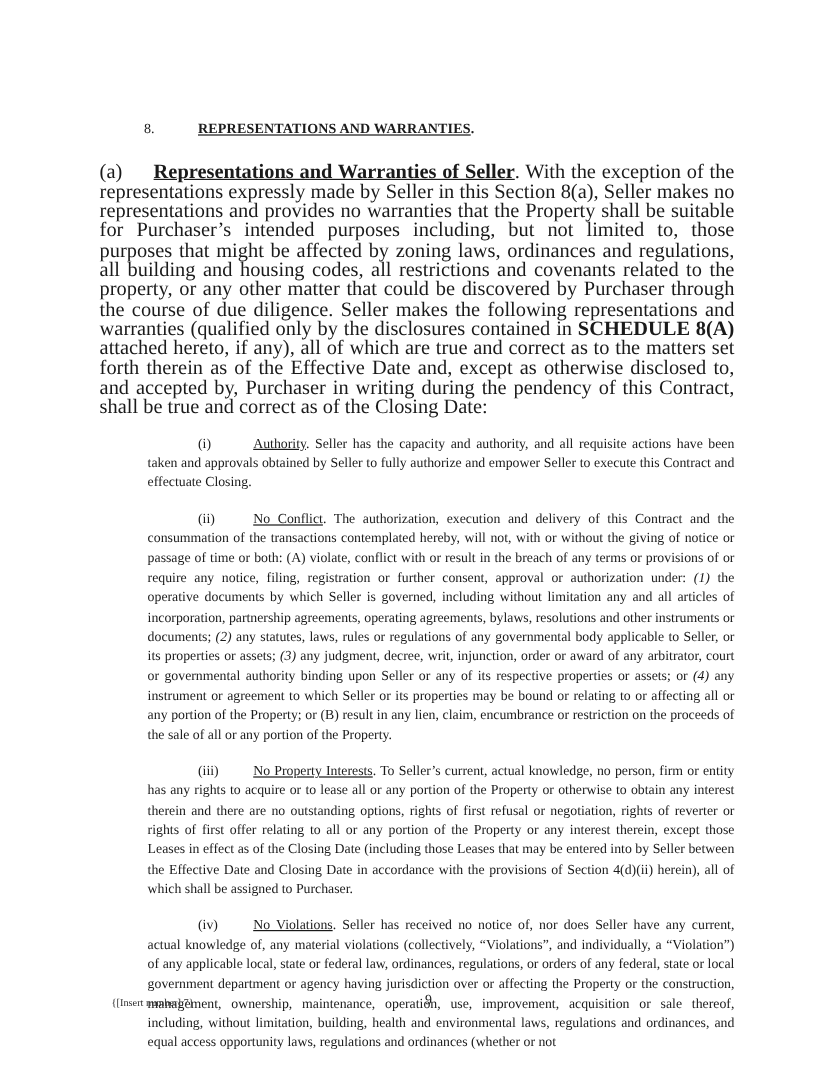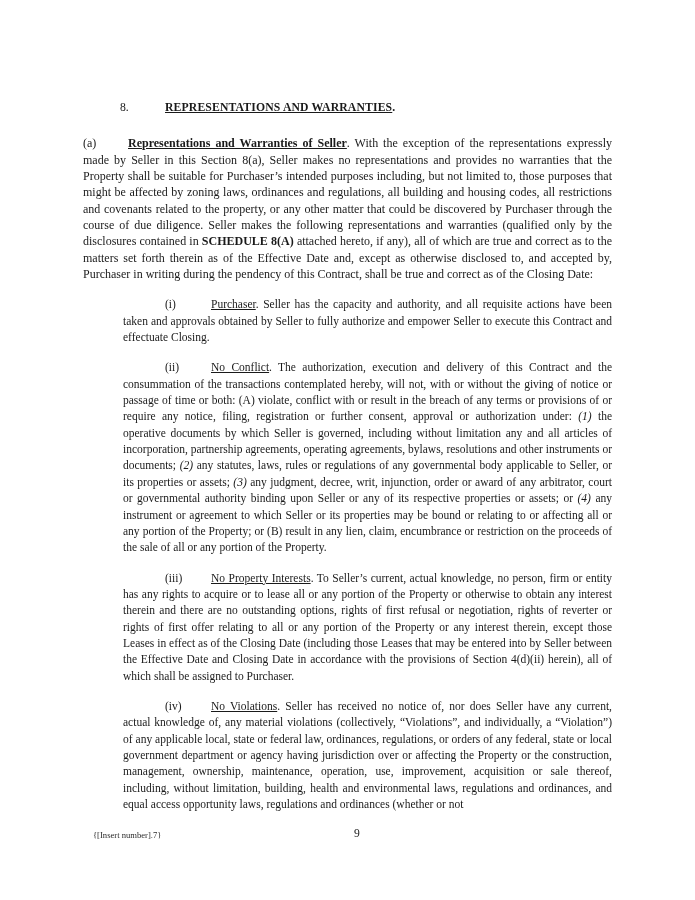--- a/index.html
+++ b/index.html
@@ -50,21 +50,21 @@
     font-weight: bold;
     text-decoration: underline;
     letter-spacing: 0.15px;
   }
   .section-heading .hdot {
     font-weight: bold;
   }
 
   
   .para-lettered {
-    font-size: 12px;
+    font-size: 17px;
     line-height: 16.35px;
     text-align: justify;
     margin: 0 0 14px 0;
     text-indent: 0;
   }
   .para-lettered .enum {
     display: inline-block;
     width: 45px;
   }
   .lead-underline {
@@ -131,21 +131,21 @@
 <div class="page">
 
   <div class="content">
 
     <div class="section-heading">
       <span class="enum">8.</span><span class="htext">REPRESENTATIONS AND WARRANTIES</span><span class="hdot">.</span>
     </div>
 
     <p class="para-lettered"><span class="enum">(a)</span><span class="lead-underline">Representations and Warranties of Seller</span><span>. With the exception of the representations expressly made by Seller in this Section 8(a), Seller makes no representations and provides no warranties that the Property shall be suitable for Purchaser’s intended purposes including, but not limited to, those purposes that might be affected by zoning laws, ordinances and regulations, all building and housing codes, all restrictions and covenants related to the property, or any other matter that could be discovered by Purchaser through the course of due diligence. Seller makes the following representations and warranties (qualified only by the disclosures contained in </span><span class="schedule-ref">SCHEDULE 8(A)</span><span> attached hereto, if any), all of which are true and correct as to the matters set forth therein as of the Effective Date and, except as otherwise disclosed to, and accepted by, Purchaser in writing during the pendency of this Contract, shall be true and correct as of the Closing Date:</span></p>
 
-    <p class="para-roman"><span class="enum">(i)</span><span class="sub-underline">Purchaser</span><span>.  Seller has the capacity and authority, and all requisite actions have been taken and approvals obtained by Seller to fully authorize and empower Seller to execute this Contract and effectuate Closing.</span></p>
+    <p class="para-roman"><span class="enum">(i)</span><span class="sub-underline">Authority</span><span>.  Seller has the capacity and authority, and all requisite actions have been taken and approvals obtained by Seller to fully authorize and empower Seller to execute this Contract and effectuate Closing.</span></p>
 
     <p class="para-roman"><span class="enum">(ii)</span><span class="sub-underline">No Conflict</span><span>.  The authorization, execution and delivery of this Contract and the consummation of the transactions contemplated hereby, will not, with or without the giving of notice or passage of time or both: (A) violate, conflict with or result in the breach of any terms or provisions of or require any notice, filing, registration or further consent, approval or authorization under: </span><span class="ital">(1)</span><span> the operative documents by which Seller is governed, including without limitation any and all articles of incorporation, partnership agreements, operating agreements, bylaws, resolutions and other instruments or documents; </span><span class="ital">(2)</span><span> any statutes, laws, rules or regulations of any governmental body applicable to Seller, or its properties or assets; </span><span class="ital">(3)</span><span> any judgment, decree, writ, injunction, order or award of any arbitrator, court or governmental authority binding upon Seller or any of its respective properties or assets; or </span><span class="ital">(4)</span><span> any instrument or agreement to which Seller or its properties may be bound or relating to or affecting all or any portion of the Property; or (B) result in any lien, claim, encumbrance or restriction on the proceeds of the sale of all or any portion of the Property.</span></p>
 
     <p class="para-roman"><span class="enum">(iii)</span><span class="sub-underline">No Property Interests</span><span>.  To Seller’s current, actual knowledge, no person, firm or entity has any rights to acquire or to lease all or any portion of the Property or otherwise to obtain any interest therein and there are no outstanding options, rights of first refusal or negotiation, rights of reverter or rights of first offer relating to all or any portion of the Property or any interest therein, except those Leases in effect as of the Closing Date (including those Leases that may be entered into by Seller between the Effective Date and Closing Date in accordance with the provisions of Section 4(d)(ii) herein), all of which shall be assigned to Purchaser.</span></p>
 
     <p class="para-roman"><span class="enum">(iv)</span><span class="sub-underline">No Violations</span><span>.  Seller has received no notice of, nor does Seller have any current, actual knowledge of, any material violations (collectively, “Violations”, and individually, a “Violation”) of any applicable local, state or federal law, ordinances, regulations, or orders of any federal, state or local government department or agency having jurisdiction over or affecting the Property or the construction, management, ownership, maintenance, operation, use, improvement, acquisition or sale thereof, including, without limitation, building, health and environmental laws, regulations and ordinances, and equal access opportunity laws, regulations and ordinances (whether or not</span></p>
 
   </div>
 
   <div class="footer">

